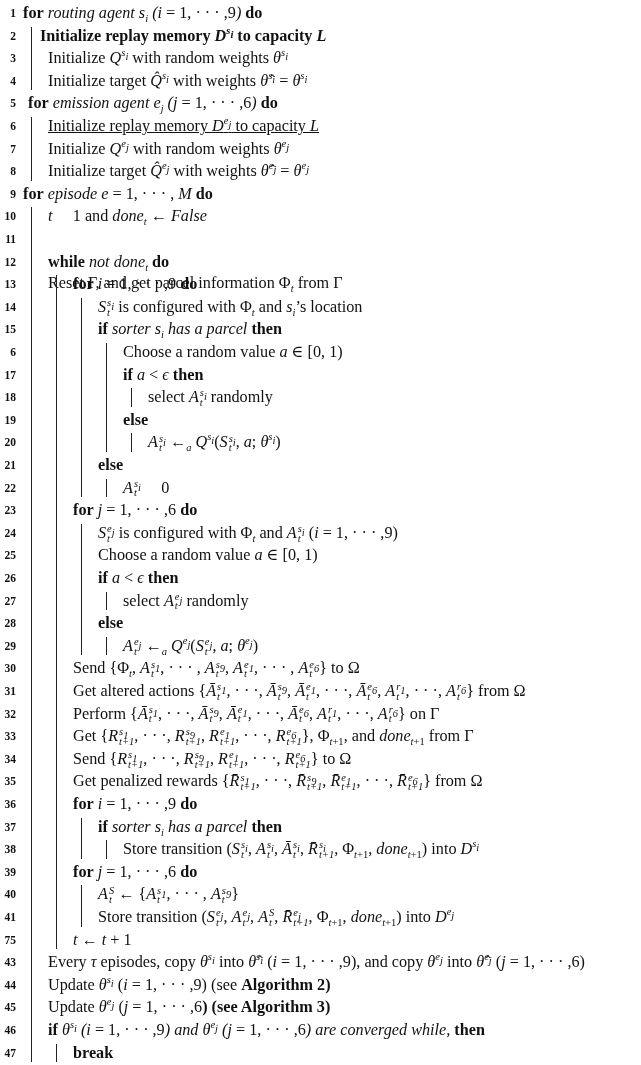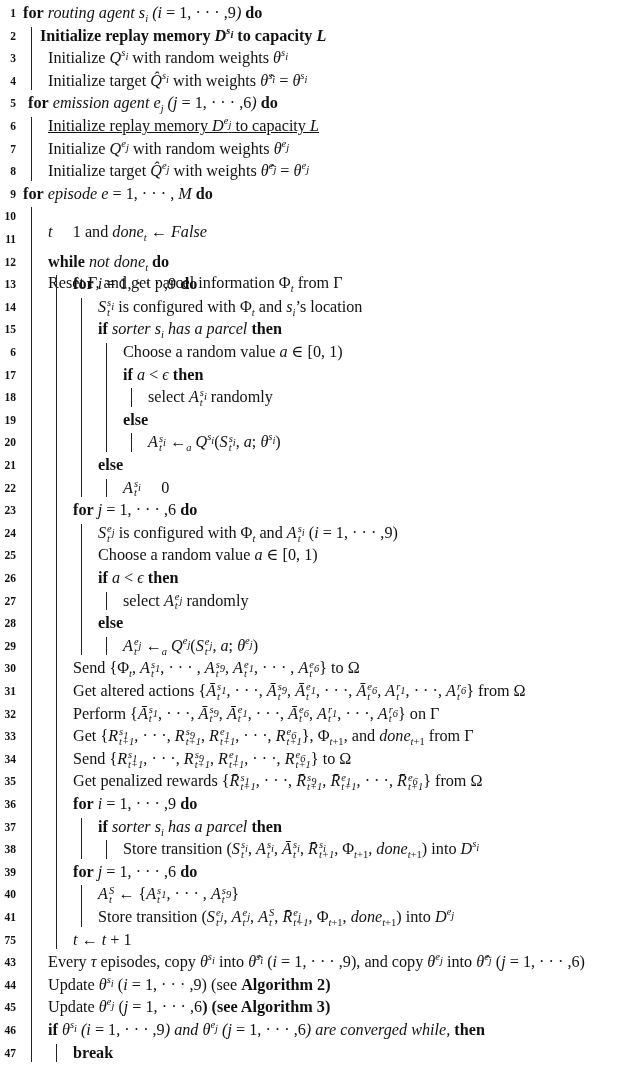--- a/index.html
+++ b/index.html
@@ -51,21 +51,21 @@
     <div class="line" style="top: 160.2px;">
       <span class="ln">8</span>
       <span class="txt" style="left: 48px;">Initialize target <i>Q̂</i><sup><i>e<sub>j</sub></i></sup> with weights <i>θ̂</i><sup><i>e<sub>j</sub></i></sup> = <i>θ</i><sup><i>e<sub>j</sub></i></sup></span>
     </div>
     <div class="line" style="top: 182.8px;">
       <span class="ln">9</span>
       <span class="txt" style="left: 23px;"><b>for</b> <i>episode e</i> = 1, · · · , <i>M</i> <b>do</b></span>
     </div>
     <div class="line" style="top: 205.4px;">
       <span class="ln">10</span>
-      <span class="txt" style="left: 48px; margin-top: 16px;"><i>t</i> &nbsp; &nbsp; 1 and <i>done<sub>t</sub></i> ← <i>False</i></span>
+      <span class="txt" style="left: 48px;"><i>t</i> &nbsp; &nbsp; 1 and <i>done<sub>t</sub></i> ← <i>False</i></span>
     </div>
     <div class="line" style="top: 228px;">
       <span class="ln">11</span>
       <span class="txt" style="left: 48px; margin-top: 44px;">Reset Γ, and get parcel information Φ<sub><i>t</i></sub> from Γ</span>
     </div>
     <div class="line" style="top: 250.6px;">
       <span class="ln">12</span>
       <span class="txt" style="left: 48px;"><b>while</b> <i>not done<sub>t</sub></i> <b>do</b></span>
     </div>
     <div class="line" style="top: 273.2px;">

